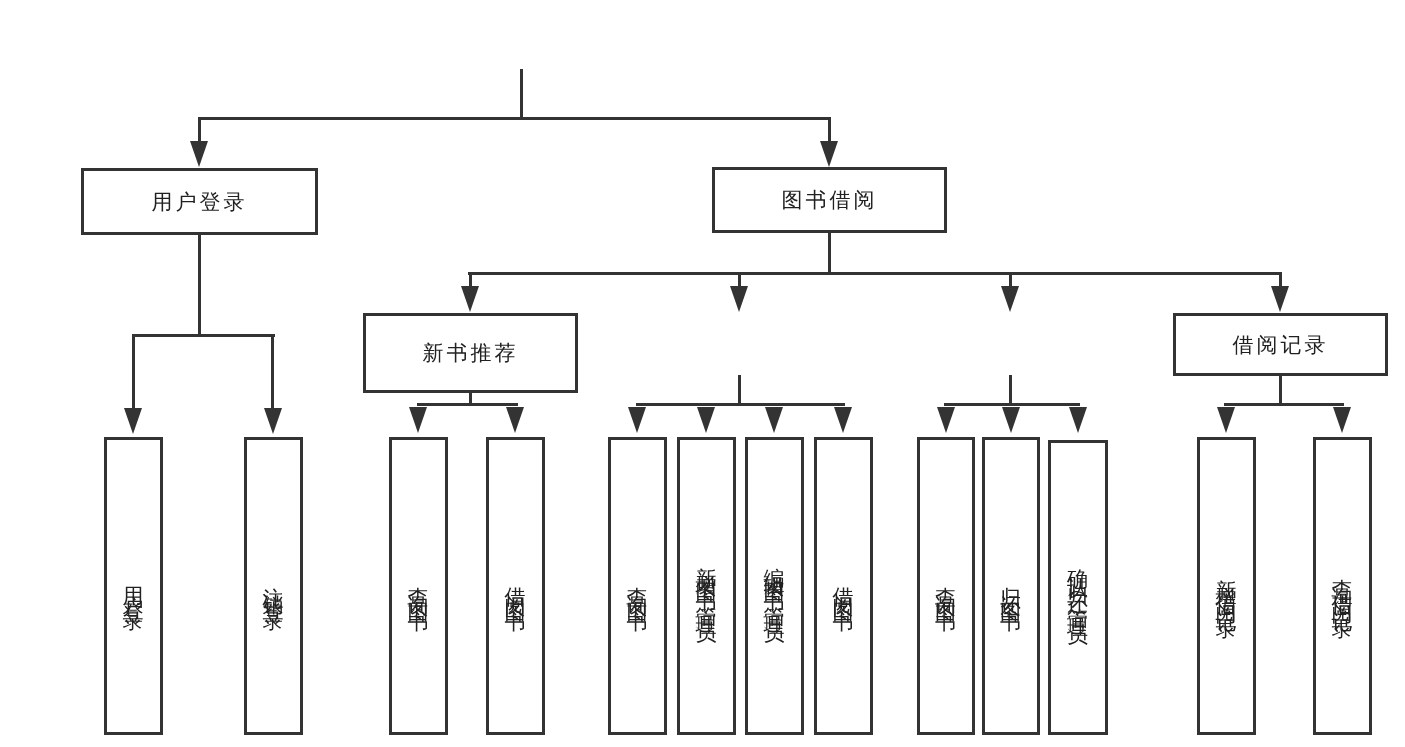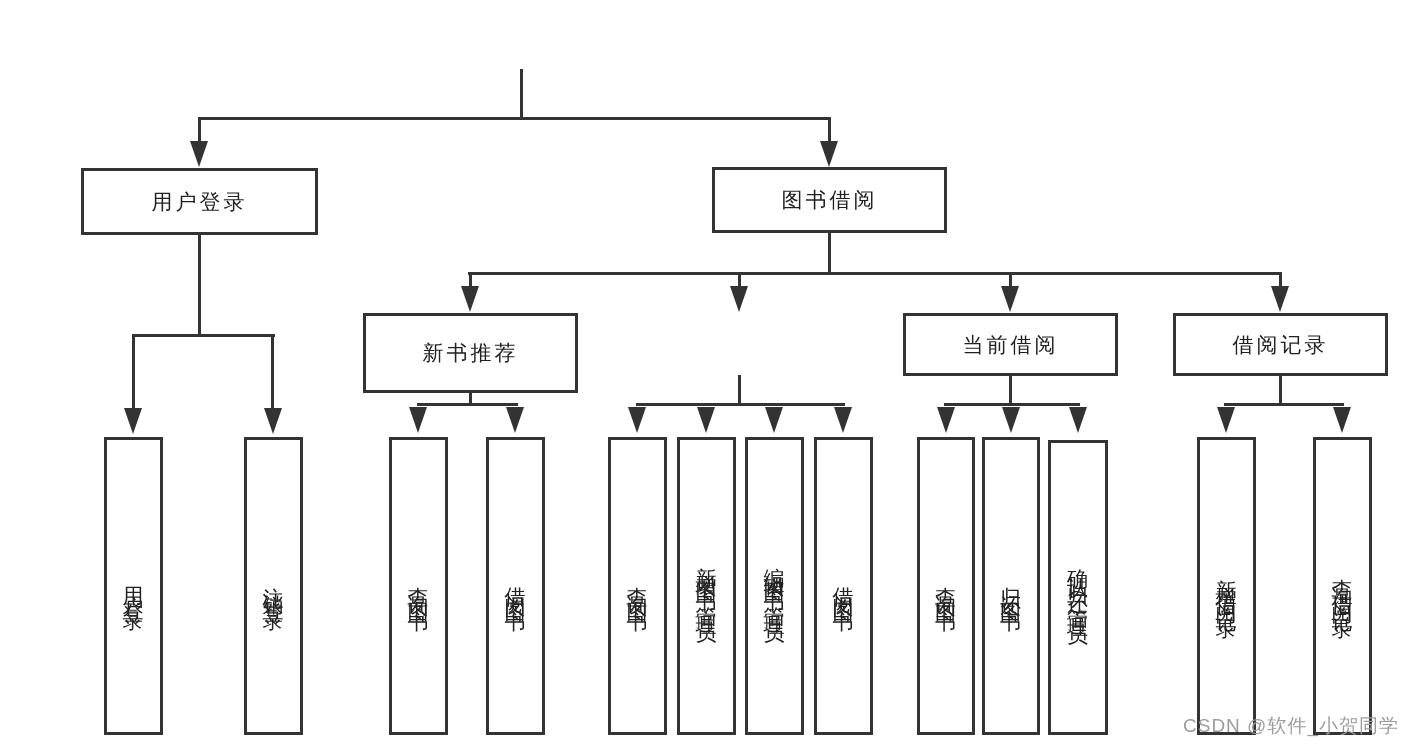--- a/index.html
+++ b/index.html
@@ -86,21 +86,20 @@
   <div class="vl" style="left:469px;top:272px;height:16px"></div>
   <div class="ar" style="left:461px;top:286px"></div>
   <div class="vl" style="left:738px;top:272px;height:16px"></div>
   <div class="ar" style="left:730px;top:286px"></div>
   <div class="vl" style="left:1009px;top:272px;height:16px"></div>
   <div class="ar" style="left:1001px;top:286px"></div>
   <div class="vl" style="left:1279px;top:272px;height:16px"></div>
   <div class="ar" style="left:1271px;top:286px"></div>
 
   <div class="box" style="left:363px;top:313px;width:215px;height:80px">新书推荐</div>
-  <div class="box" style="left:903px;top:313px;width:215px;height:63px">当前借阅</div>
   <div class="box" style="left:1173px;top:313px;width:215px;height:63px">借阅记录</div>
 
   <div class="vl" style="left:469px;top:375px;height:30px"></div>
   <div class="hl" style="left:417px;top:403px;width:101px"></div>
   <div class="ar" style="left:409px;top:407px"></div>
   <div class="ar" style="left:506px;top:407px"></div>
 
   <div class="vl" style="left:738px;top:375px;height:30px"></div>
   <div class="hl" style="left:636px;top:403px;width:209px"></div>
   <div class="ar" style="left:628px;top:407px"></div>
@@ -130,15 +129,14 @@
   <div class="box v" style="left:745px;top:437px;width:59px;height:298px">编辑图书（管理员）</div>
   <div class="box v" style="left:814px;top:437px;width:59px;height:298px">借阅图书</div>
 
   <div class="box v" style="left:917px;top:437px;width:58px;height:298px">查询图书</div>
   <div class="box v" style="left:982px;top:437px;width:58px;height:298px">归还图书</div>
   <div class="box v" style="left:1048px;top:440px;width:60px;height:295px">确认归还（管理员）</div>
 
   <div class="box v" style="left:1197px;top:437px;width:59px;height:298px">新增借阅记录</div>
   <div class="box v" style="left:1313px;top:437px;width:59px;height:298px">查询借阅记录</div>
 
-  <div class="watermark">CSDN @软件_小贺同学</div>
 
 </div>
 
 </body></html>

